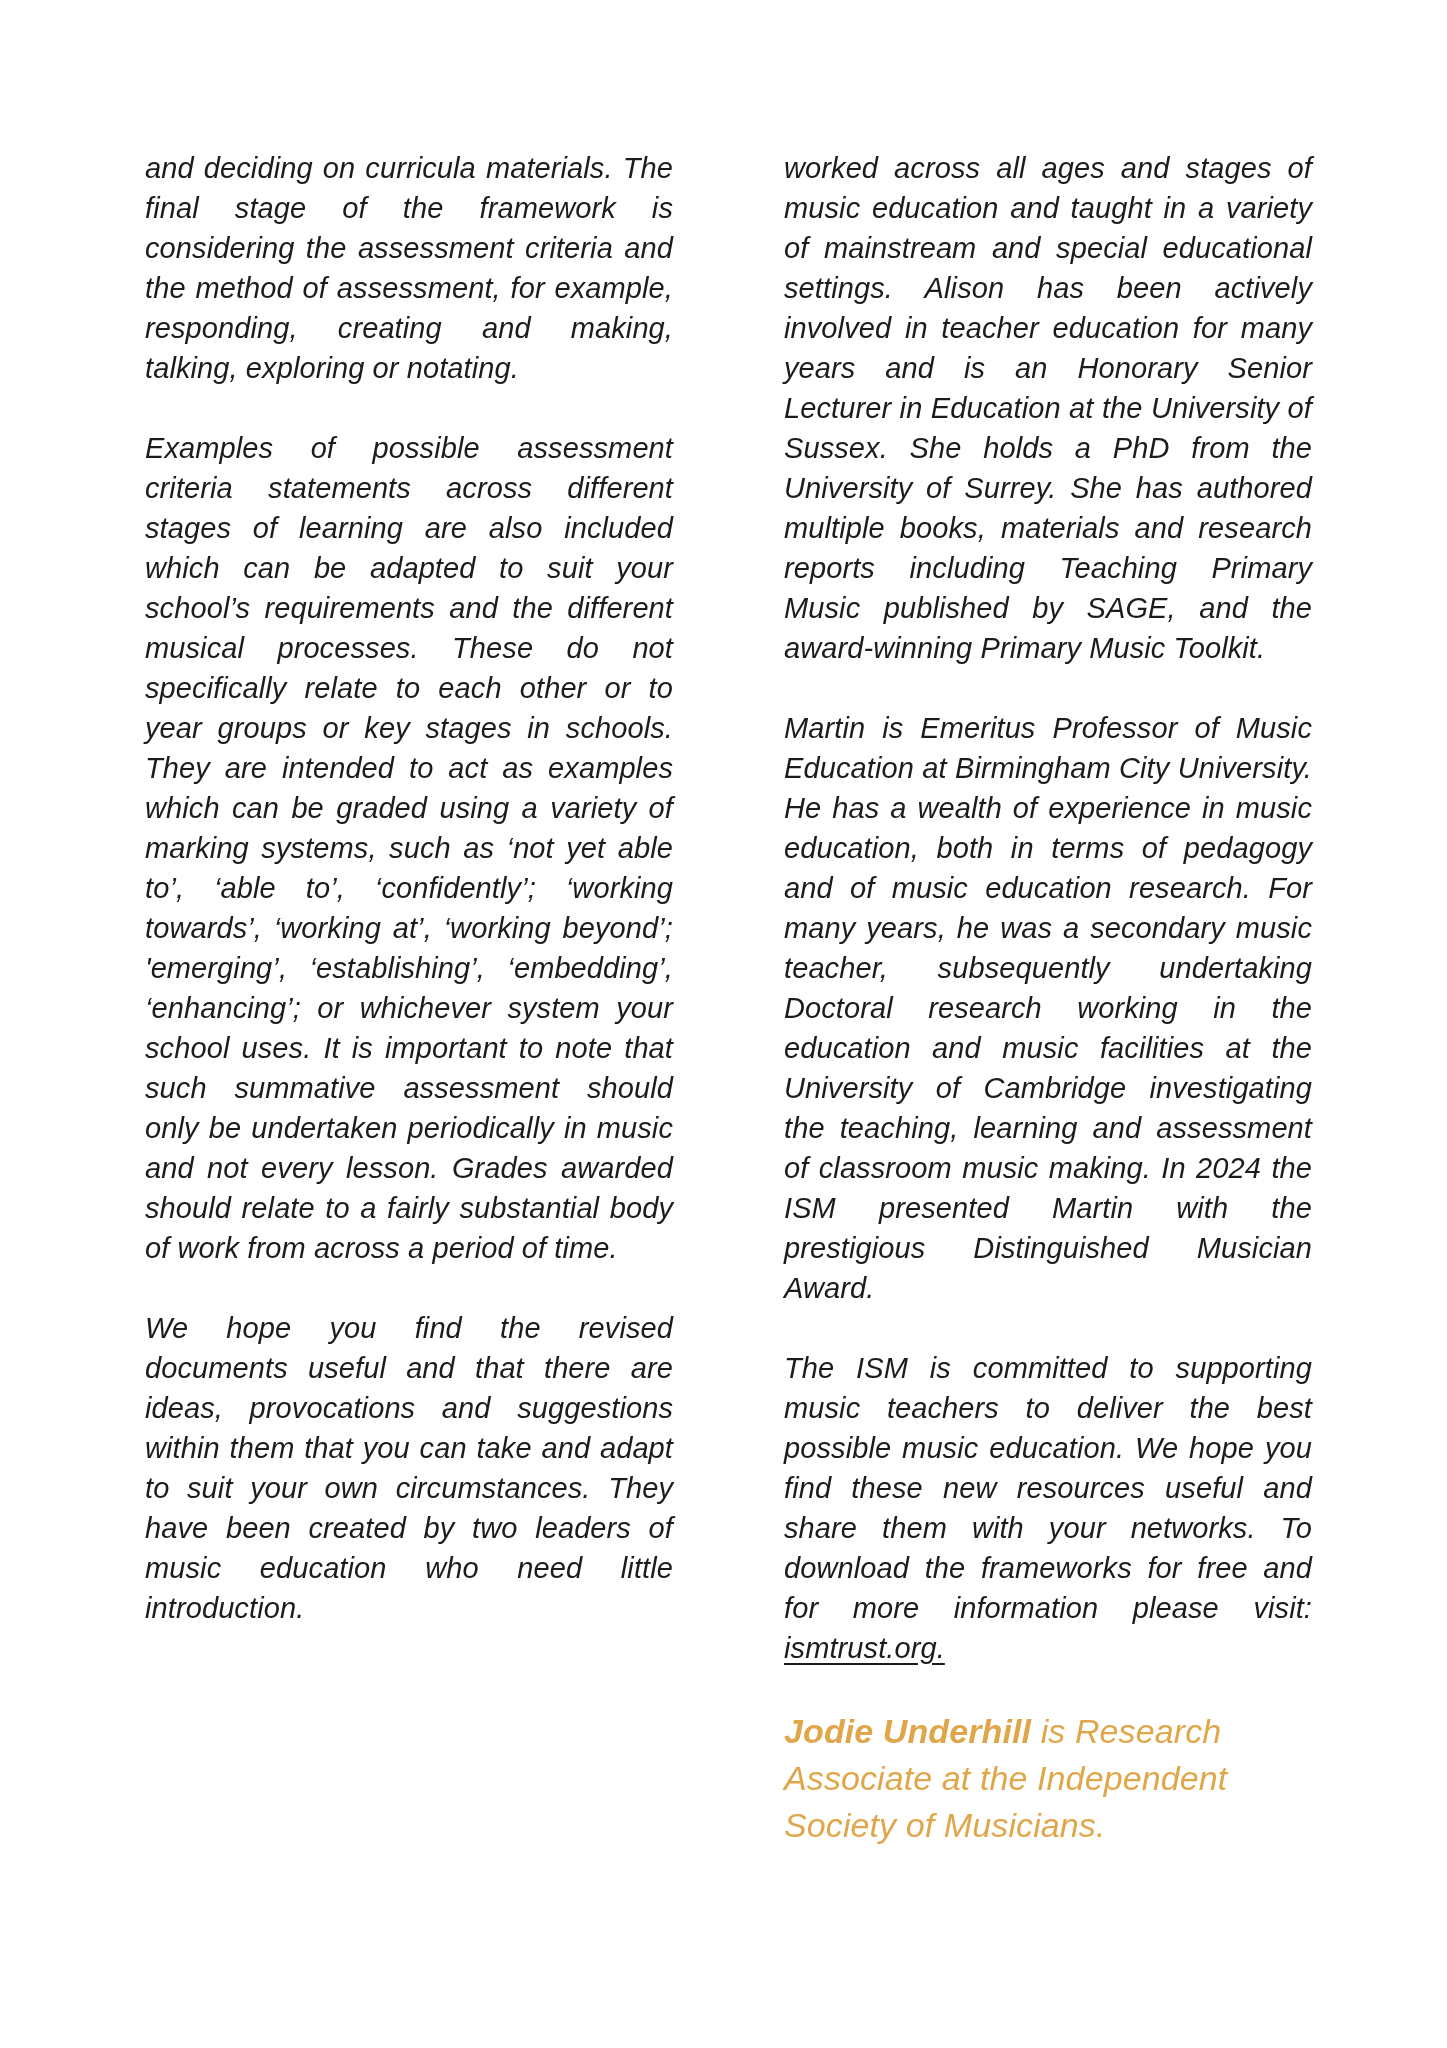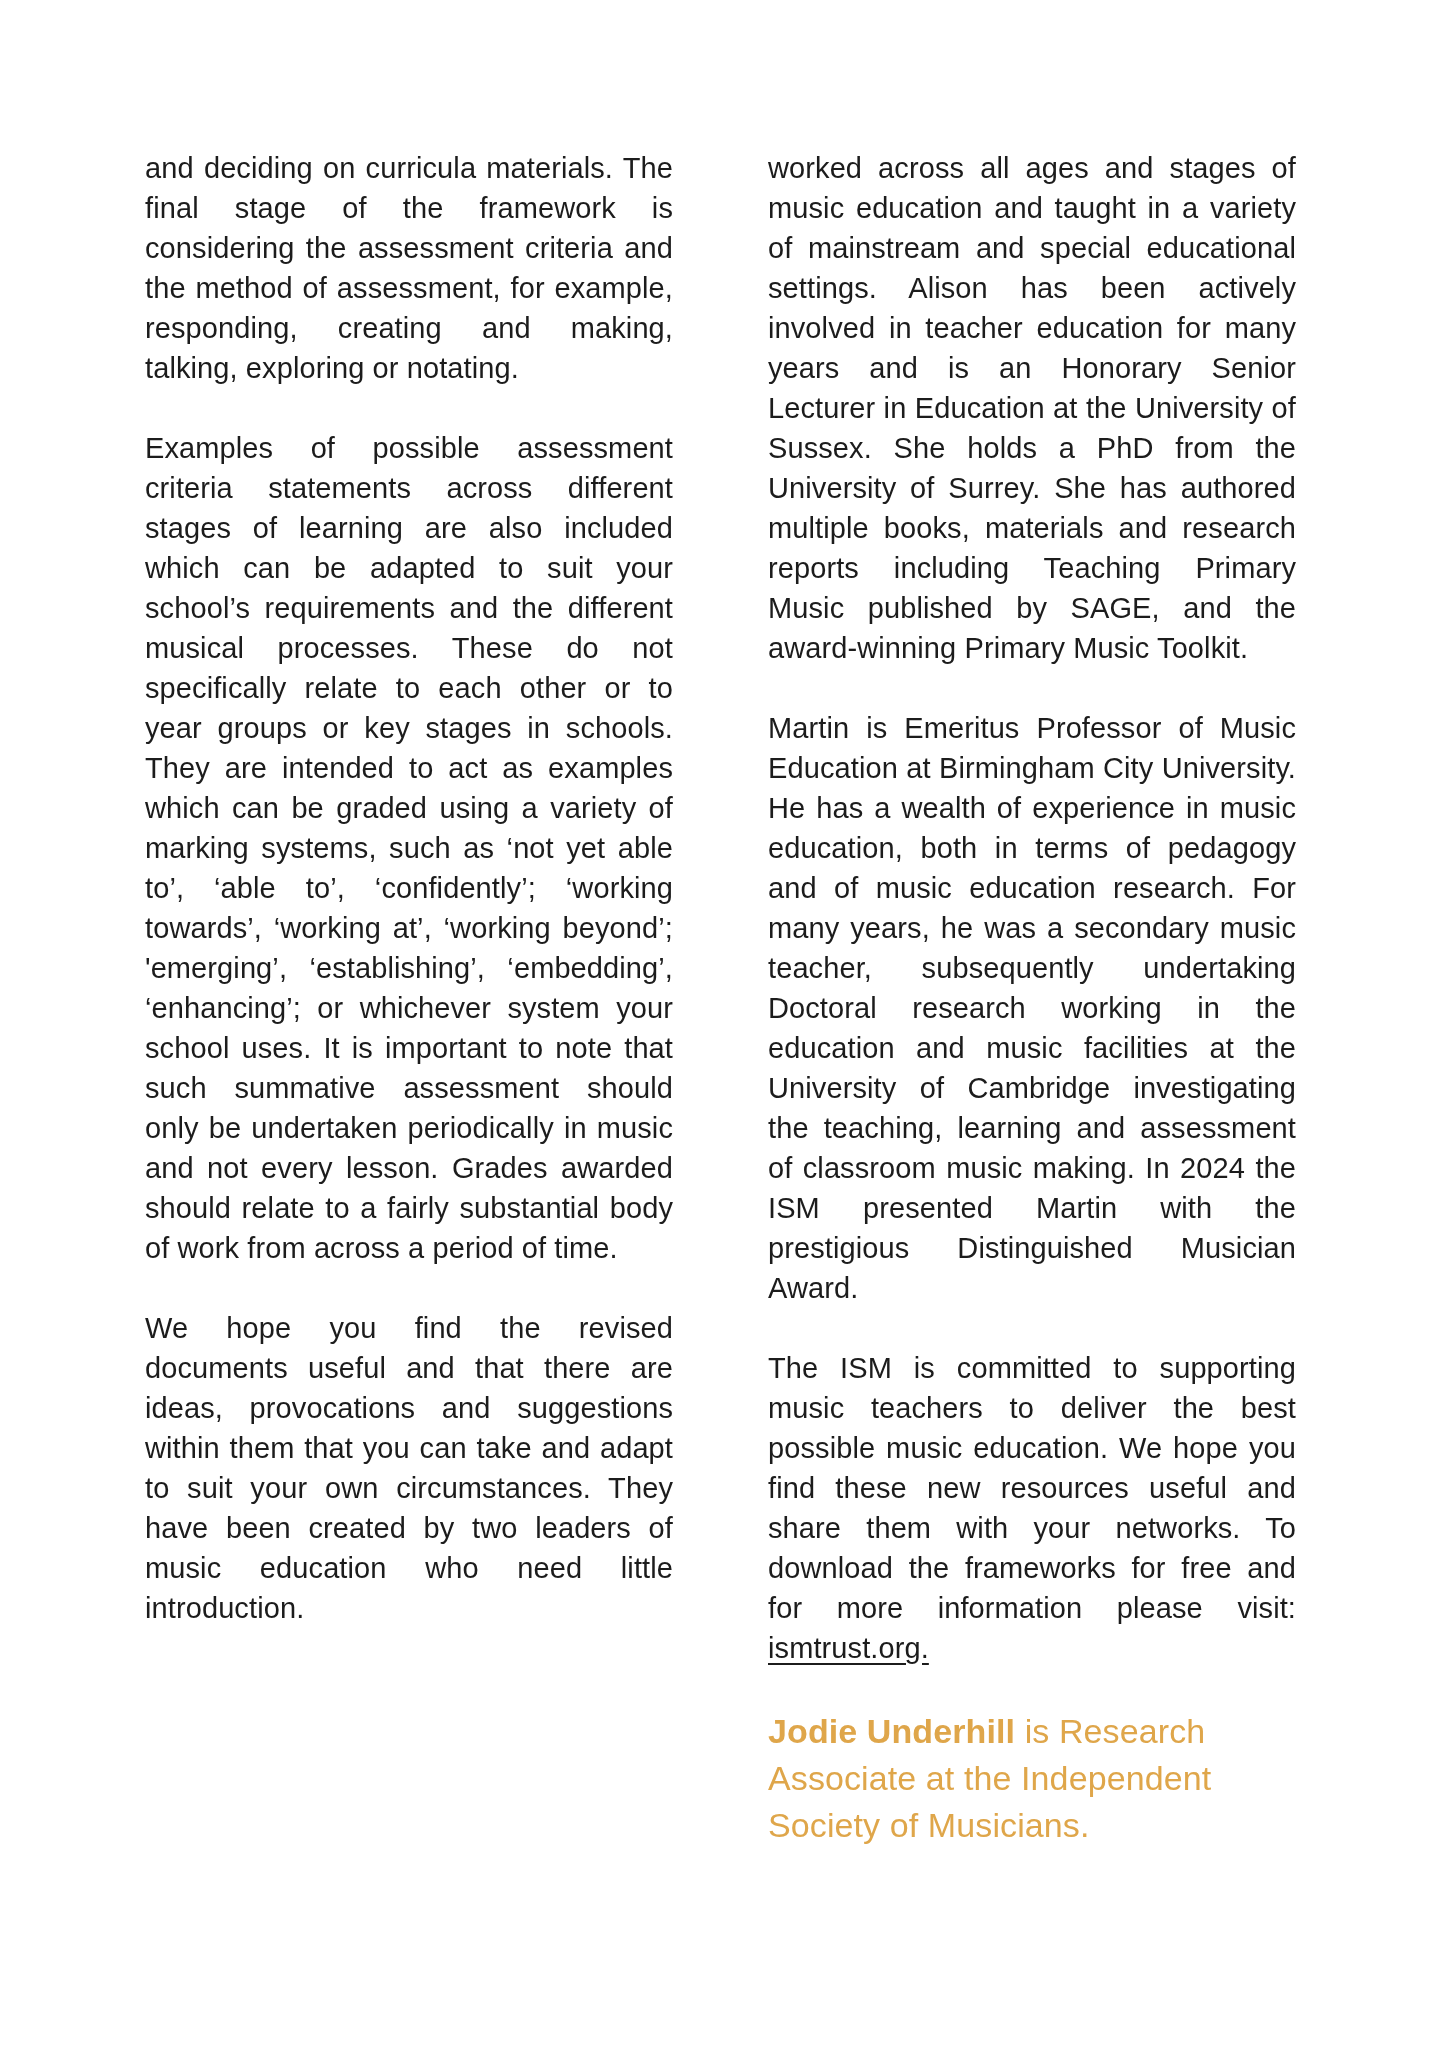--- a/index.html
+++ b/index.html
@@ -8,28 +8,29 @@
     background: #ffffff;
   }
   .page {
     position: relative;
     width: 1447px;
     height: 2048px;
     background: #ffffff;
     font-family: "Liberation Sans", sans-serif;
     color: #1c1c1c;
     overflow: hidden;
+    font-style: italic;
   }
   .col {
     position: absolute;
     top: 148px;
     width: 528px;
   }
   .col-left  { left: 145px; }
-  .col-right { left: 768px; }
+  .col-right { left: 784px; }
   .col p {
     margin: 0 0 40px 0;
     font-size: 29px;
     line-height: 40px;
     text-align: justify;
     text-justify: inter-word;
     letter-spacing: 0.1px;
   }
   .link {
     color: inherit;

